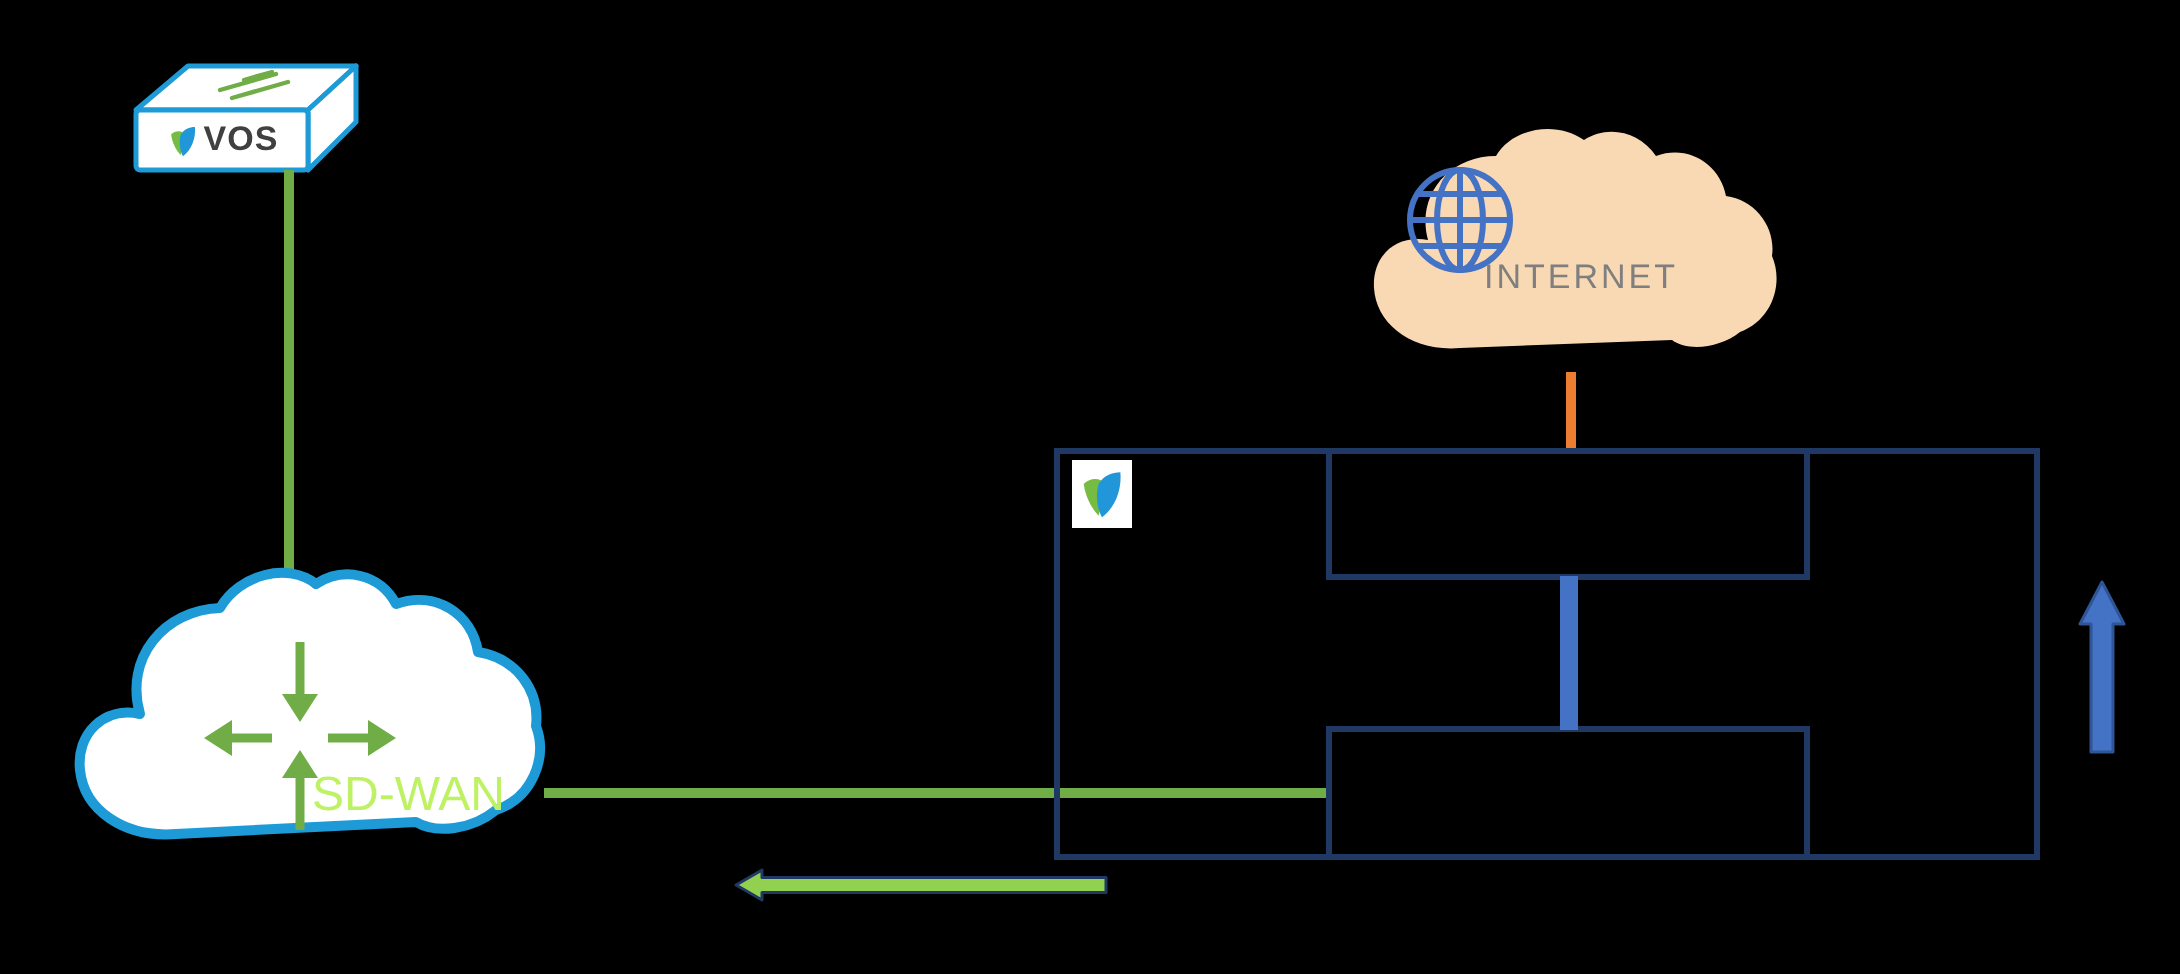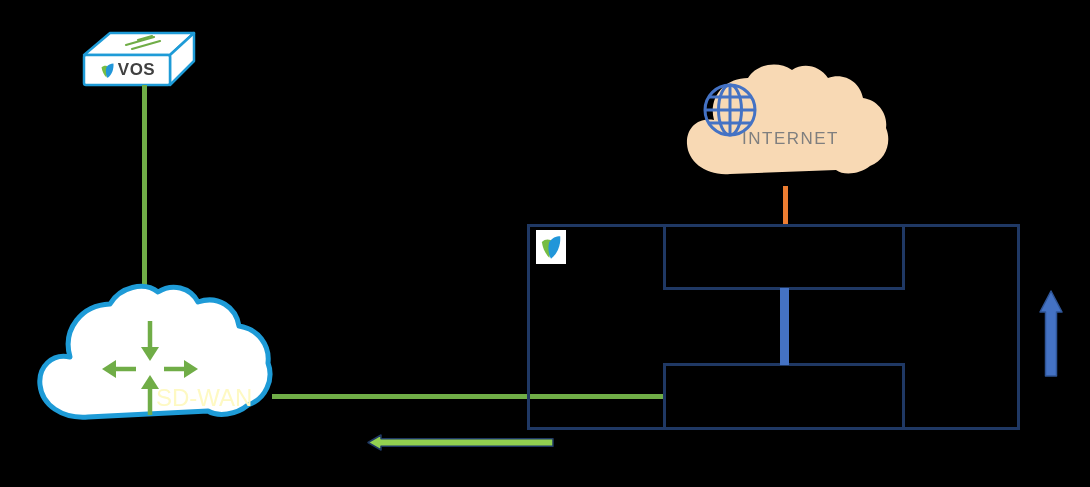--- a/index.html
+++ b/index.html
@@ -12,37 +12,37 @@
     font-family: "Liberation Sans", sans-serif;
   }
   .abs { position: absolute; }
 
   
   .link-green { background: #70AD47; }
   .link-orange { background: #ED7D31; }
   .link-blue { background: #4472C4; }
 
   
-  #vos-node { left: 80px; top: 28px; width: 118px; height: 60px; }
+  #vos-node { left: 64px; top: 28px; width: 118px; height: 60px; }
   #vos-front-label {
     left: 8px; top: 29px; width: 80px; height: 26px;
     display: flex; align-items: center; justify-content: center; gap: 4px;
   }
   #vos-front-label span {
     font-size: 17px; font-weight: 700; color: #404040; letter-spacing: 0.5px;
   }
 
   
   #vos-sdwan-link { left: 142px; top: 85px; width: 5px; height: 202px; }
 
   
   #sdwan-node { left: 28px; top: 281px; width: 246px; height: 143px; }
   #sdwan-label {
     left: 128px; top: 103px;
-    font-size: 24px; font-weight: 500; color: #fef9c3;
+    font-size: 24px; font-weight: 500; color: #bef264;
   }
 
   
   #sdwan-site-link { left: 272px; top: 394px; width: 393px; height: 5px; }
 
   
   #internet-node { left: 678px; top: 62px; width: 218px; height: 124px; text-align: right; }
   #internet-label {
     left: 64px; top: 67px;
     font-size: 17px; color: #7F7F7F; letter-spacing: 1.5px;

